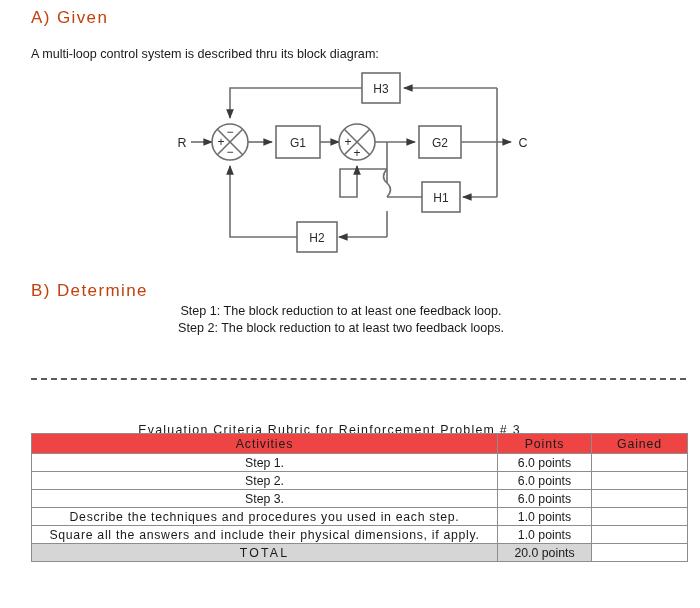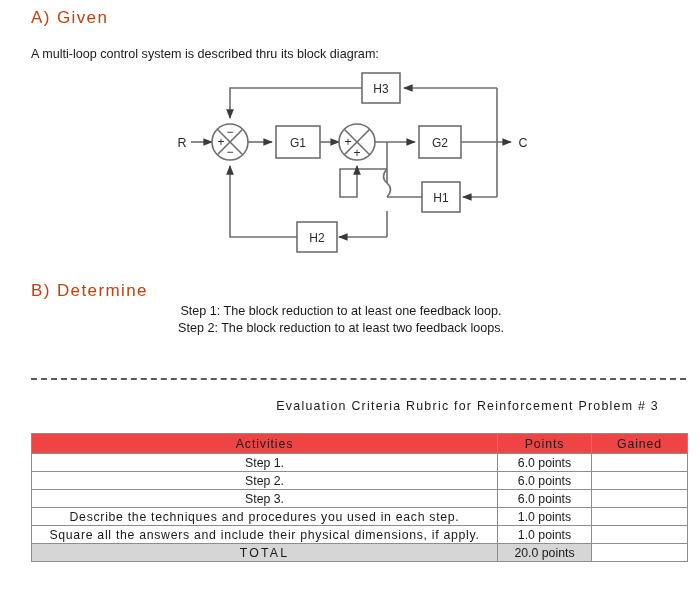--- a/index.html
+++ b/index.html
@@ -54,23 +54,23 @@
     top: 378px;
     width: 655px;
     height: 0;
     border-top: 2px dashed #5a5a5a;
   }
 
   
   #rubric-title {
     position: absolute;
     left: 0;
-    top: 399px;
+    top: 423px;
     width: 659px;
-    text-align: right;
+    text-align: center;
     font-size: 12.4px;
     letter-spacing: 1.25px;
     color: #1a1a1a;
   }
 
   
   #rubric-table {
     position: absolute;
     left: 31px;
     top: 433px;

